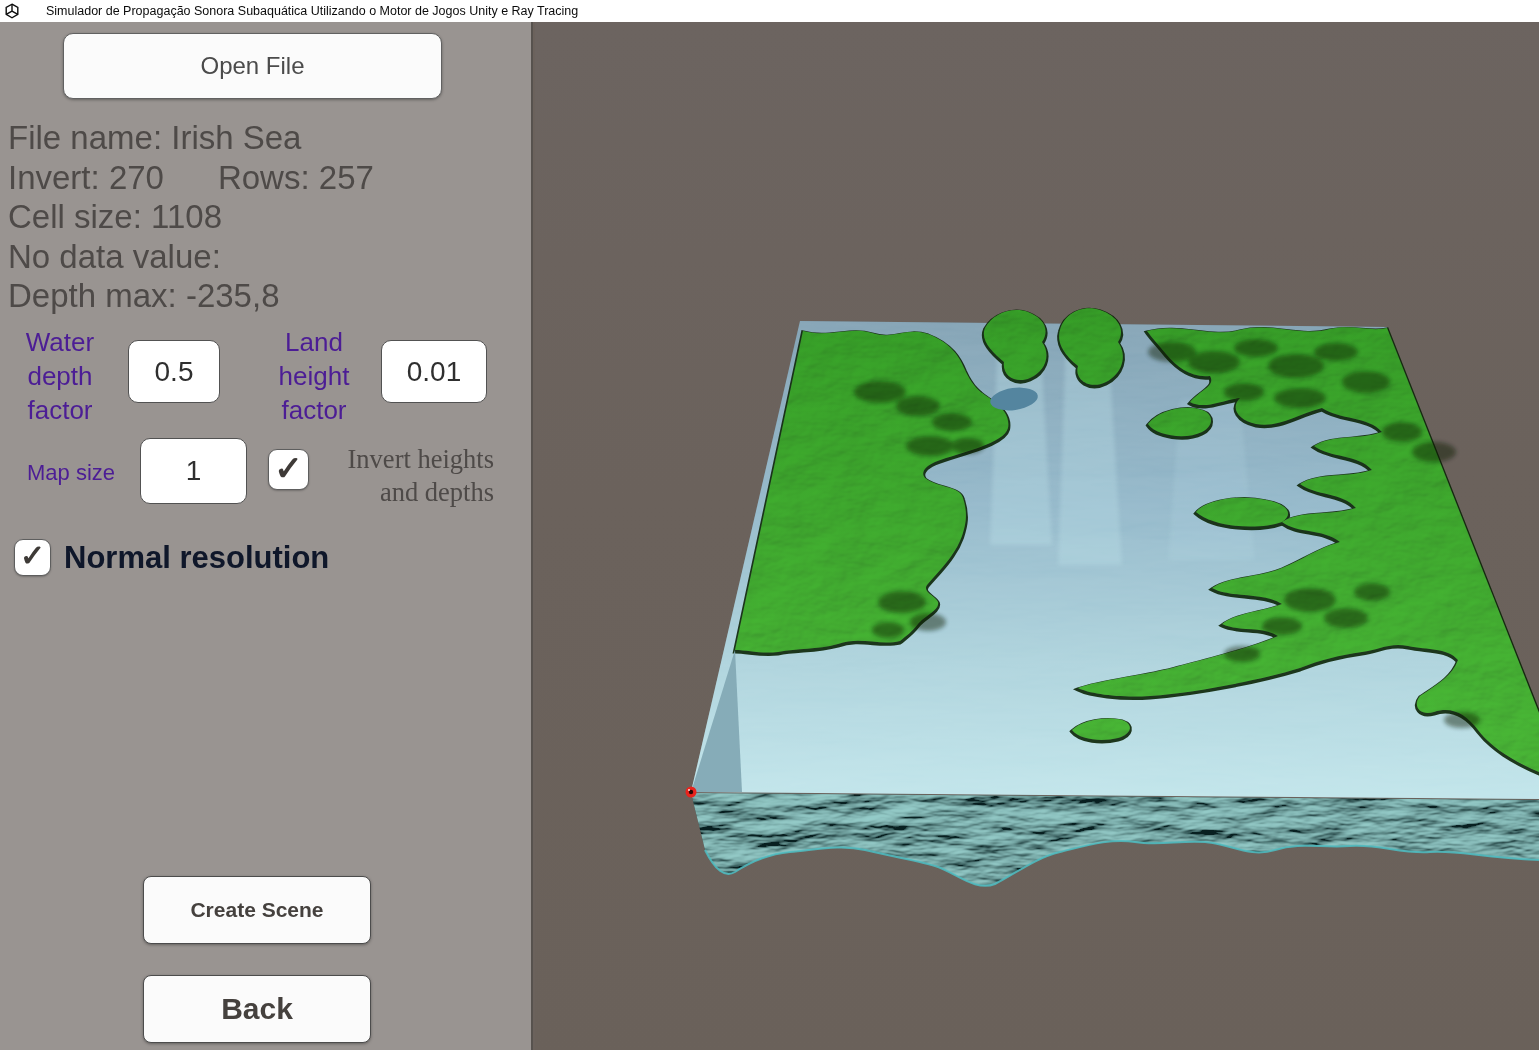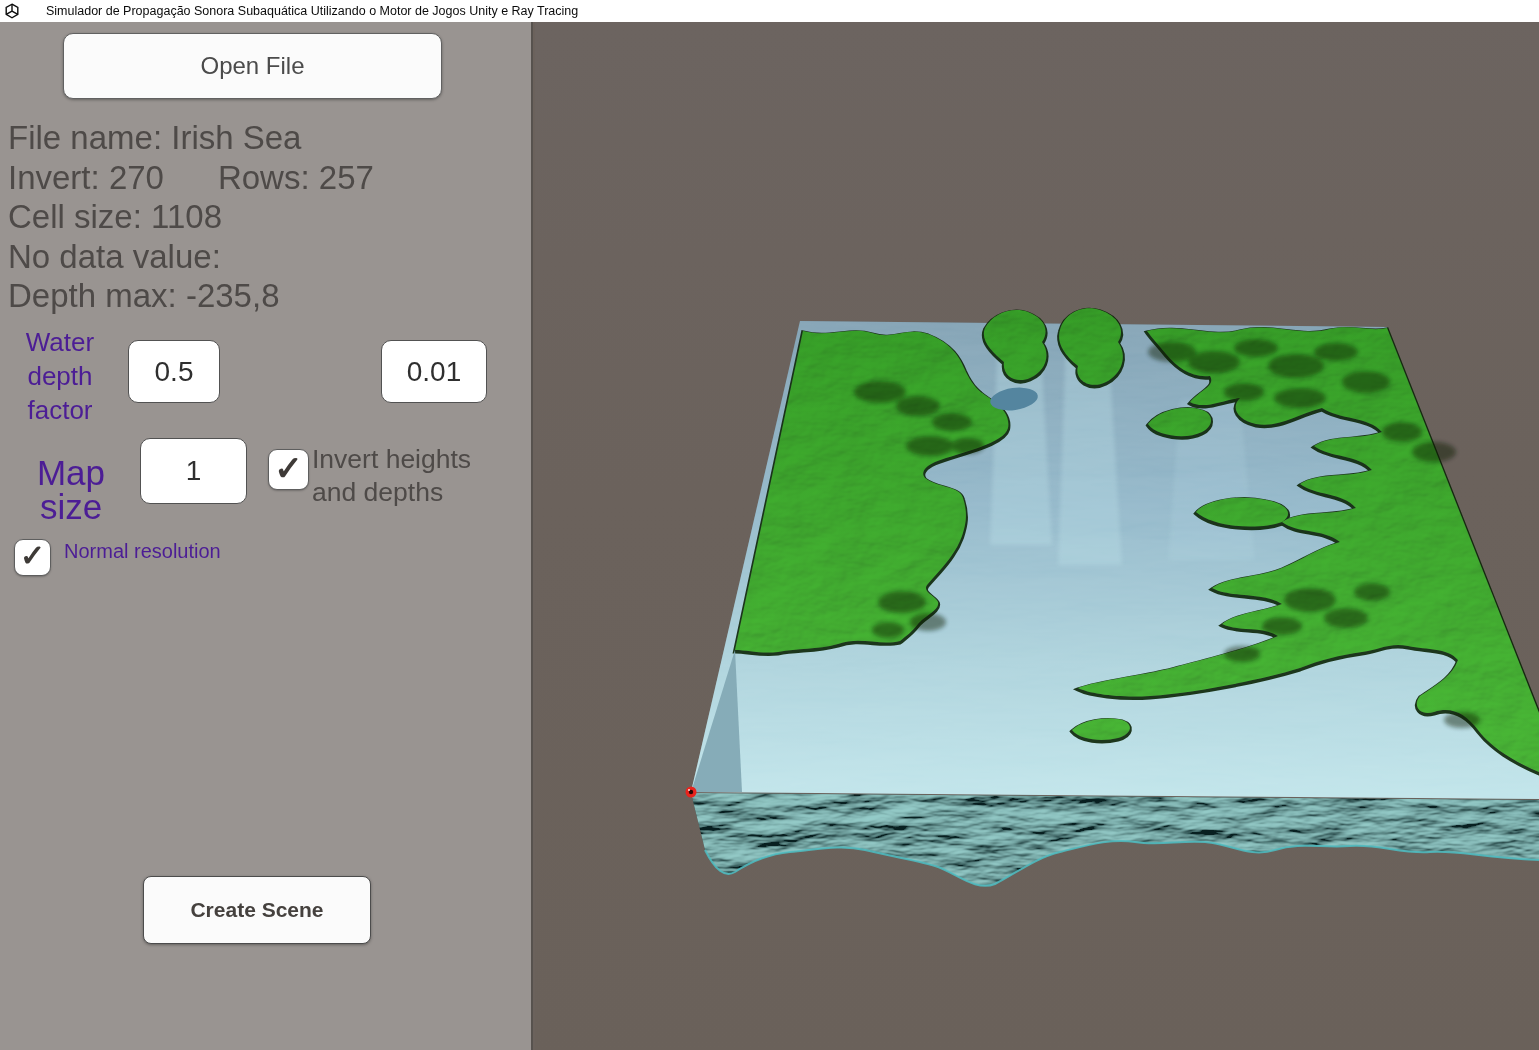--- a/index.html
+++ b/index.html
@@ -28,42 +28,42 @@
 
   .info { position:absolute; left:8px; top:96px; font-size:33px; line-height:39.5px;
     color:var(--c-text_dark,#4e4a48); }
   .info .row { white-space:nowrap; }
   .info .rows-gap { display:inline-block; width:54px; }
 
   .wlabel { position:absolute; color:#4c1d95; font-size:26px; line-height:34px;
     text-align:center; }
   #water-label { left:4px;  top:303px; width:112px; }
   #land-label  { left:258px; top:303px; width:112px; }
-  #mapsize-label { left:8px; top:434px; width:126px; font-size:35px; }
+  #mapsize-label { left:8px; top:434px; width:126px; font-size:22px; }
 
   .field { position:absolute; background:#ffffff; border:1px solid #525252;
     border-radius:10px; text-align:center; font-size:28px; color:#2f2f2f;
     font-family:"Liberation Sans", sans-serif; outline:none; }
   #water-field { left:128px; top:318px; width:92px; height:63px; }
   #land-field  { left:381px; top:318px; width:106px; height:63px; }
   #mapsize-field { left:140px; top:416px; width:107px; height:66px; }
 
   .checkbox { position:absolute; background:#ffffff; border:1px solid #5e5e5e;
     border-radius:9px; display:flex; align-items:center; justify-content:center;
     cursor:pointer; box-shadow:0 1px 2px rgba(0,0,0,.25); }
   .checkbox .tick { color:#3e3a37; font-weight:bold; }
   #invert-checkbox { left:268px; top:427px; width:41px; height:41px; }
   #invert-checkbox .tick { font-size:34px; line-height:1; transform:translateY(-2px); }
   #normalres-checkbox { left:14px; top:517px; width:37px; height:37px; }
   #normalres-checkbox .tick { font-size:30px; line-height:1; transform:translateY(-2px); }
 
   #invert-label { position:absolute; left:312px; top:421px; width:182px;
-    font-size:26.5px; line-height:32.5px; text-align:left; color:var(--c-text_dark,#4e4a48); }
-  #normalres-label { position:absolute; left:64px; top:518px; font-size:20px;
-    font-weight:normal; color:#4c1d95; }
+    font-size:26.5px; line-height:32.5px; text-align:right; color:var(--c-text_dark,#4e4a48);font-family:Liberation Serif, serif; }
+  #normalres-label { position:absolute; left:64px; top:518px; font-size:31px;
+    font-weight:bold; color:#0f172a; }
 
   
   .viewport { position:absolute; left:535px; top:22px; width:1004px; height:1028px;
     background:linear-gradient(178deg, #6c6460 0%, #6b625c 45%, #6a615a 100%); z-index:10; }
   .viewport svg { position:absolute; left:0; top:0; width:100%; height:100%; display:block; }
 </style>
 </head>
 <body>
 
 <div id="stage">
@@ -94,36 +94,38 @@
         <span>No data value:</span>&nbsp;<span></span>
       </div>
       <div class="row">
         <span>Depth max:</span>&nbsp;<span>-235,8</span>
       </div>
     </div>
 
     <div class="wlabel" id="water-label">Water depth factor</div>
     <input class="field" id="water-field" value="0.5" style="">
 
+    <div class="wlabel" id="land-label">Land height factor</div>
     <input class="field" id="land-field" value="0.01" style="">
 
     <div class="wlabel" id="mapsize-label">Map size</div>
     <input class="field" id="mapsize-field" value="1" style="">
 
     <div class="checkbox" id="invert-checkbox">
       <span class="tick">✓</span>
     </div>
     <div id="invert-label">Invert heights and depths</div>
 
     <div class="checkbox" id="normalres-checkbox">
       <span class="tick">✓</span>
     </div>
     <div id="normalres-label">Normal resolution</div>
 
     <button class="btn" id="create-scene">Create Scene</button>
+    <button class="btn" id="back">Back</button>
   </div>
 
   <div class="viewport">
     <svg viewBox="535 22 1004 1028" preserveAspectRatio="none">
       <defs>
         <linearGradient id="gWater" x1="0" y1="321" x2="0" y2="795" gradientUnits="userSpaceOnUse">
           <stop offset="0" stop-color="#527e97"></stop>
           <stop offset="0.38" stop-color="#689bb4"></stop>
           <stop offset="0.72" stop-color="#8ec2cf"></stop>
           <stop offset="1" stop-color="#a8dae2"></stop>

